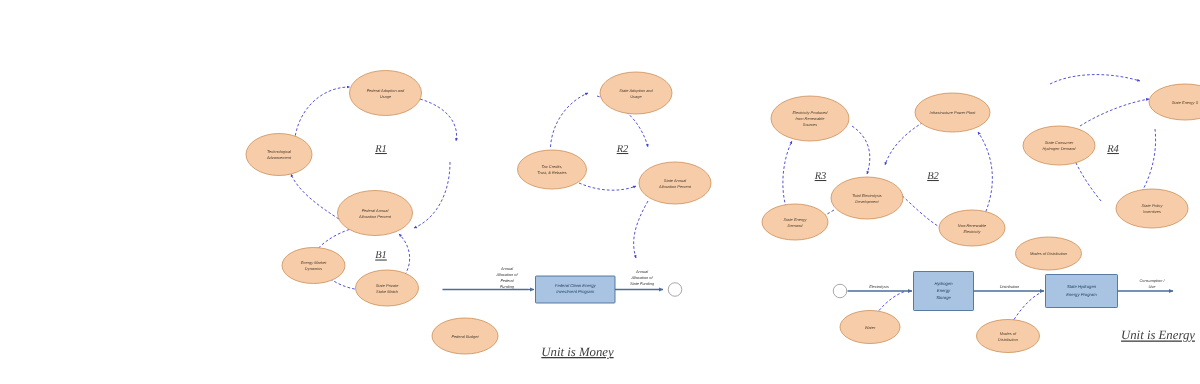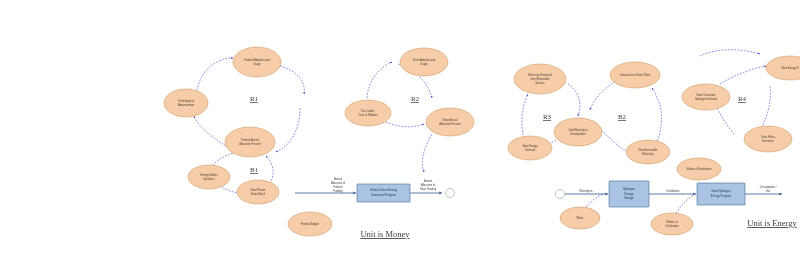--- a/index.html
+++ b/index.html
@@ -1,18 +1,18 @@
 <!DOCTYPE html>
 <html><head>
 <meta charset="utf-8">
 <style>
   html,body{margin:0;padding:0;background:#ffffff;}
   body{width:800px;height:256px;overflow:hidden;
        font-family:"Liberation Sans","DejaVu Sans",sans-serif;}
-  #stage{position:relative;width:800px;height:256px;background:#ffffff;}
+  #stage{position:relative;width:800px;height:256px;background:#ffffff;font-style:italic;}
   svg#canvas{position:absolute;left:0;top:0;width:800px;height:256px;}
 
   .node-label{font-size:2.6px;fill:#4a3b2e;text-anchor:middle;
               font-family:"Liberation Sans","DejaVu Sans",sans-serif;
               letter-spacing:0.02px;}
   .box-label{font-size:2.8px;fill:#24405e;text-anchor:middle;
              font-family:"Liberation Sans","DejaVu Sans",sans-serif;}
   .flow-label{font-size:2.6px;fill:#3a3a3a;text-anchor:middle;
               font-family:"Liberation Sans","DejaVu Sans",sans-serif;}
   .loop-label{font-size:7px;fill:#3c3c3c;text-anchor:middle;

